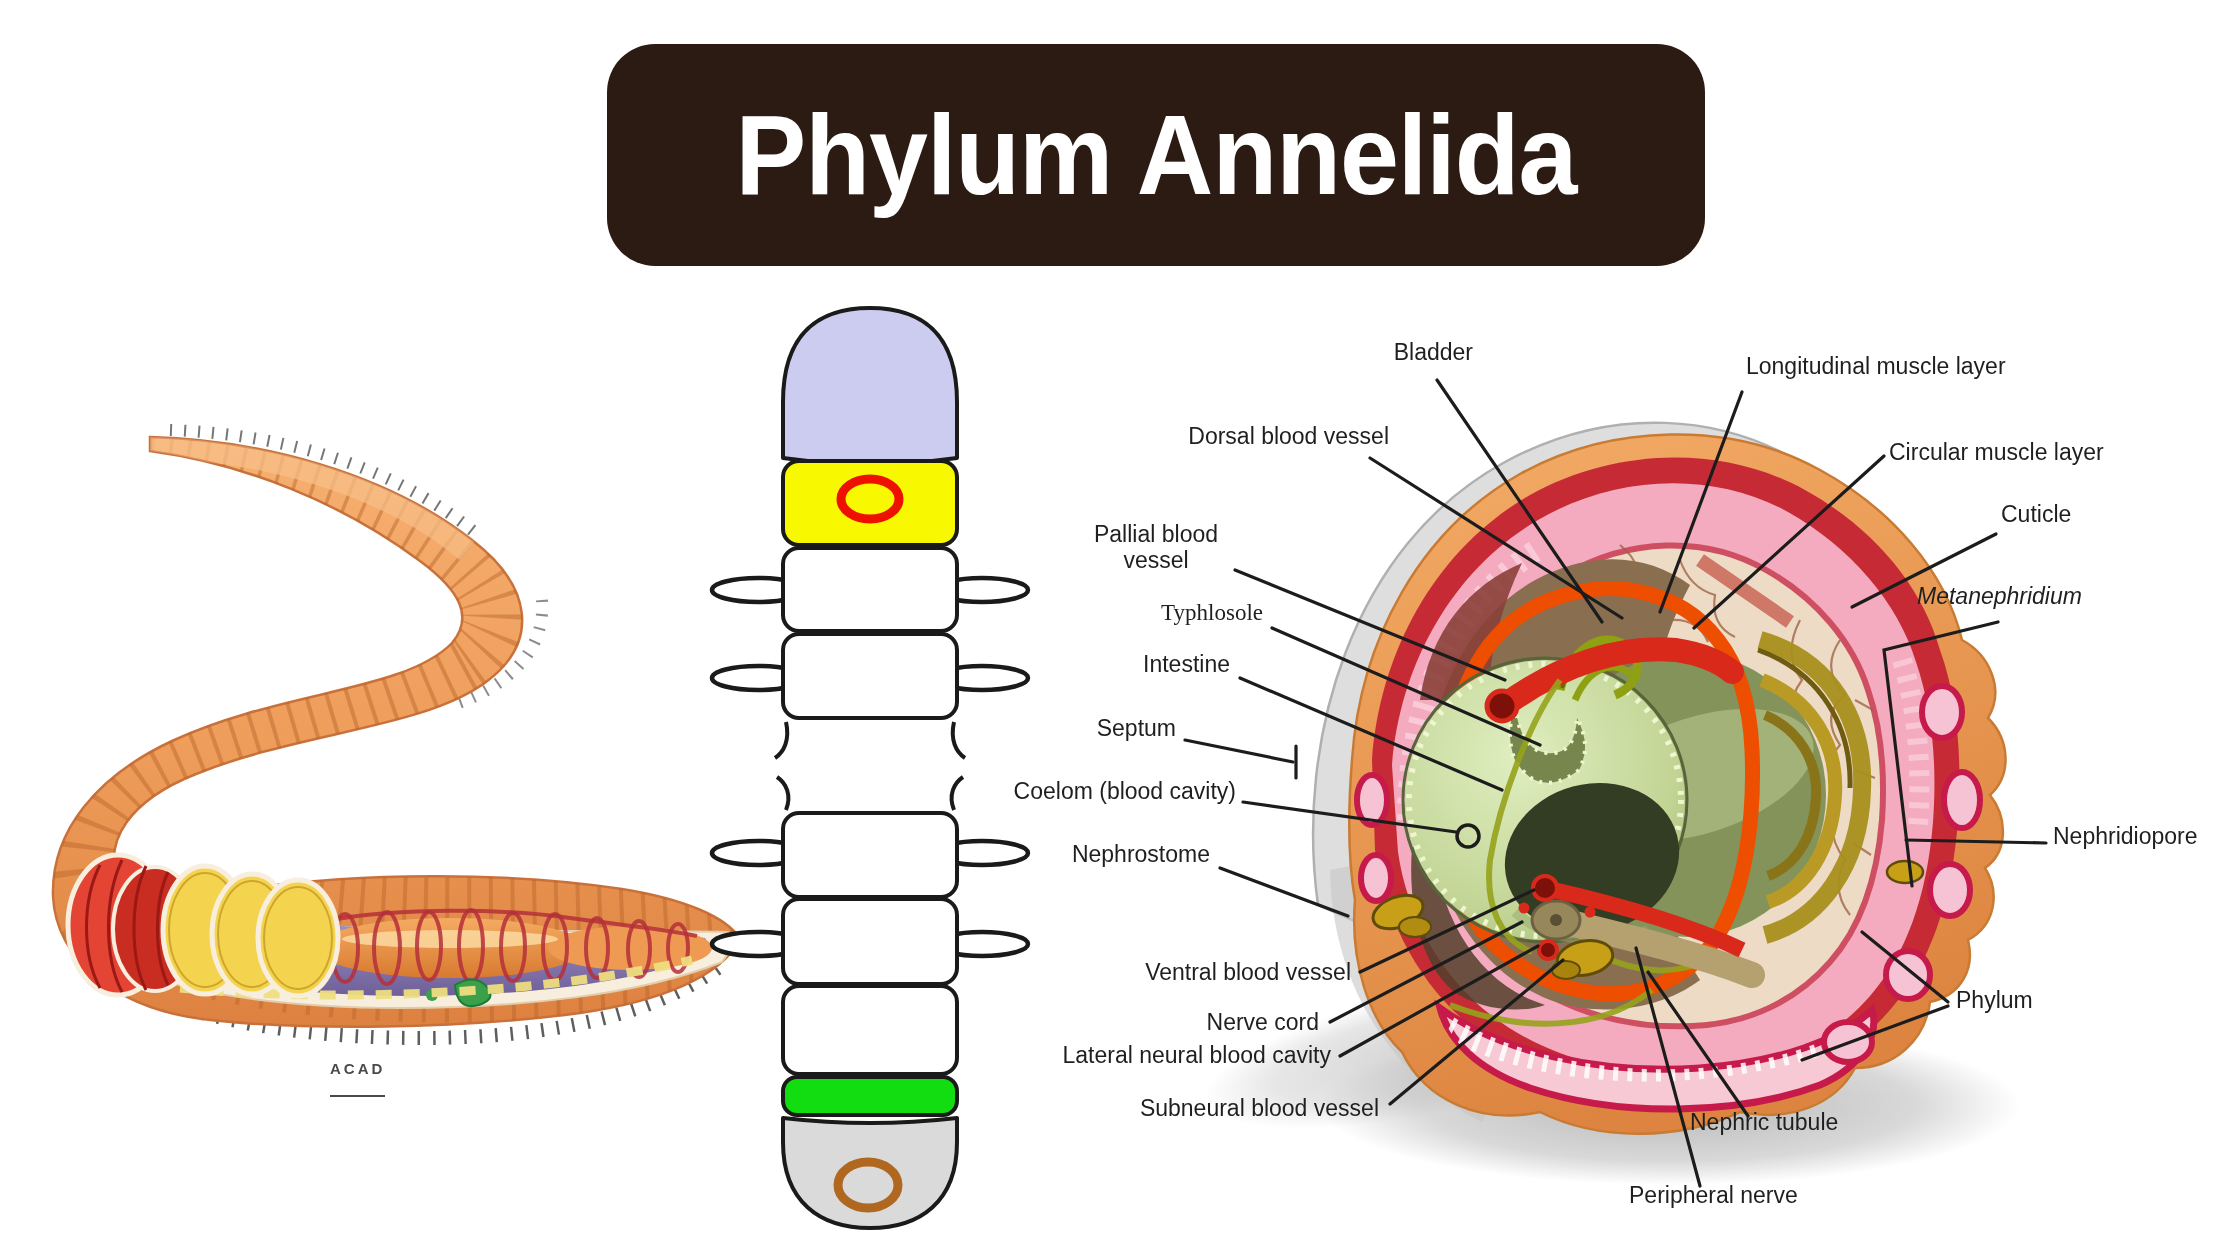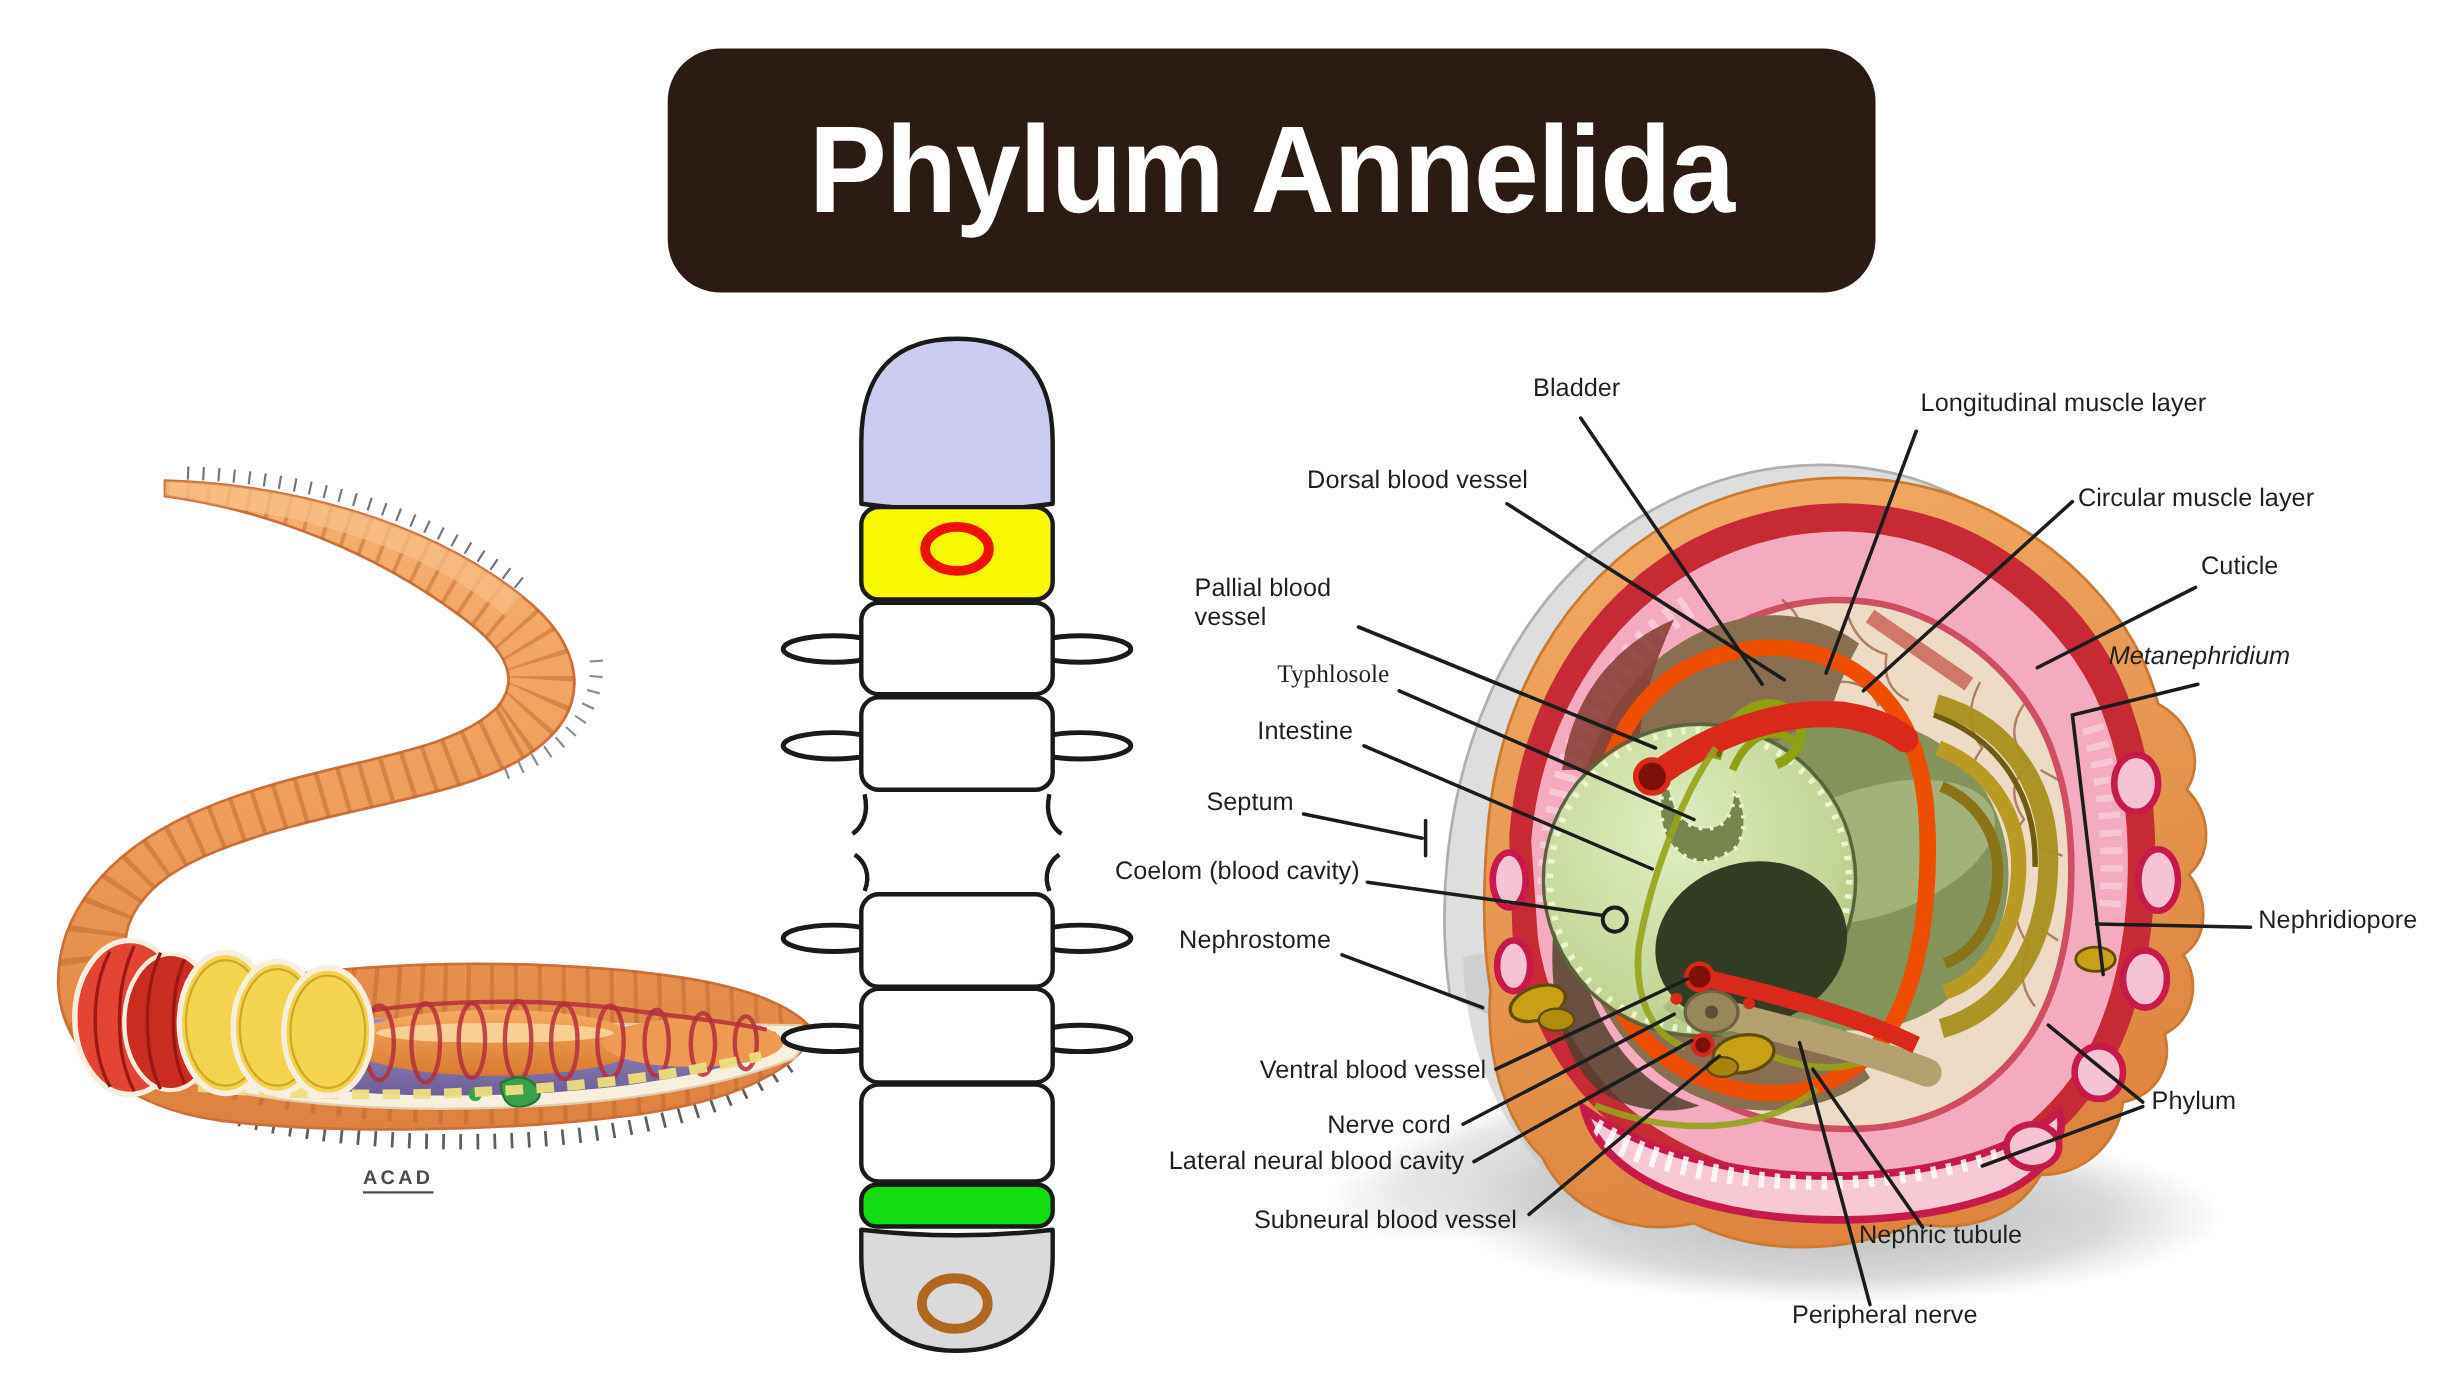--- a/index.html
+++ b/index.html
@@ -3,24 +3,24 @@
 <meta charset="utf-8">
 <style>
   html,body{margin:0;padding:0;background:#ffffff;}
   .stage{position:relative;width:2240px;height:1260px;background:#ffffff;overflow:hidden;
          font-family:"Liberation Sans",sans-serif;}
   .stage svg{position:absolute;left:0;top:0;}
   .banner{position:absolute;left:607px;top:44px;width:1098px;height:222px;border-radius:48px;
           display:flex;align-items:center;justify-content:center;}
   .banner span{font-size:106px;font-weight:bold;letter-spacing:-1px;white-space:nowrap;
                transform:scaleY(1.06);}
-  .credit{position:absolute;left:330px;top:1060px;font-size:18px;font-weight:bold;color:#4a4a4a;
-          letter-spacing:3px;border-bottom:2px solid #4a4a4a;padding-bottom:2px;}
+  .credit{position:absolute;left:330px;top:1060px;font-size:15px;font-weight:bold;color:#4a4a4a;
+          letter-spacing:3px;border-bottom:2px solid #4a4a4a;padding-bottom:18px;}
   .cs-label{position:absolute;font-size:23px;line-height:1.12;color:#1f1f1f;white-space:nowrap;}
-  .cs-label.r{text-align:left;}
+  .cs-label.r{text-align:center;}
   .cs-label.wrap{white-space:normal;width:140px;}
 </style>
 </head>
 <body>
 
 <div class="stage">
 
 <svg width="2240" height="1260" viewBox="0 0 2240 1260">
   <defs>
     <linearGradient id="wormGrad" x1="0" y1="0" x2="0" y2="1">

